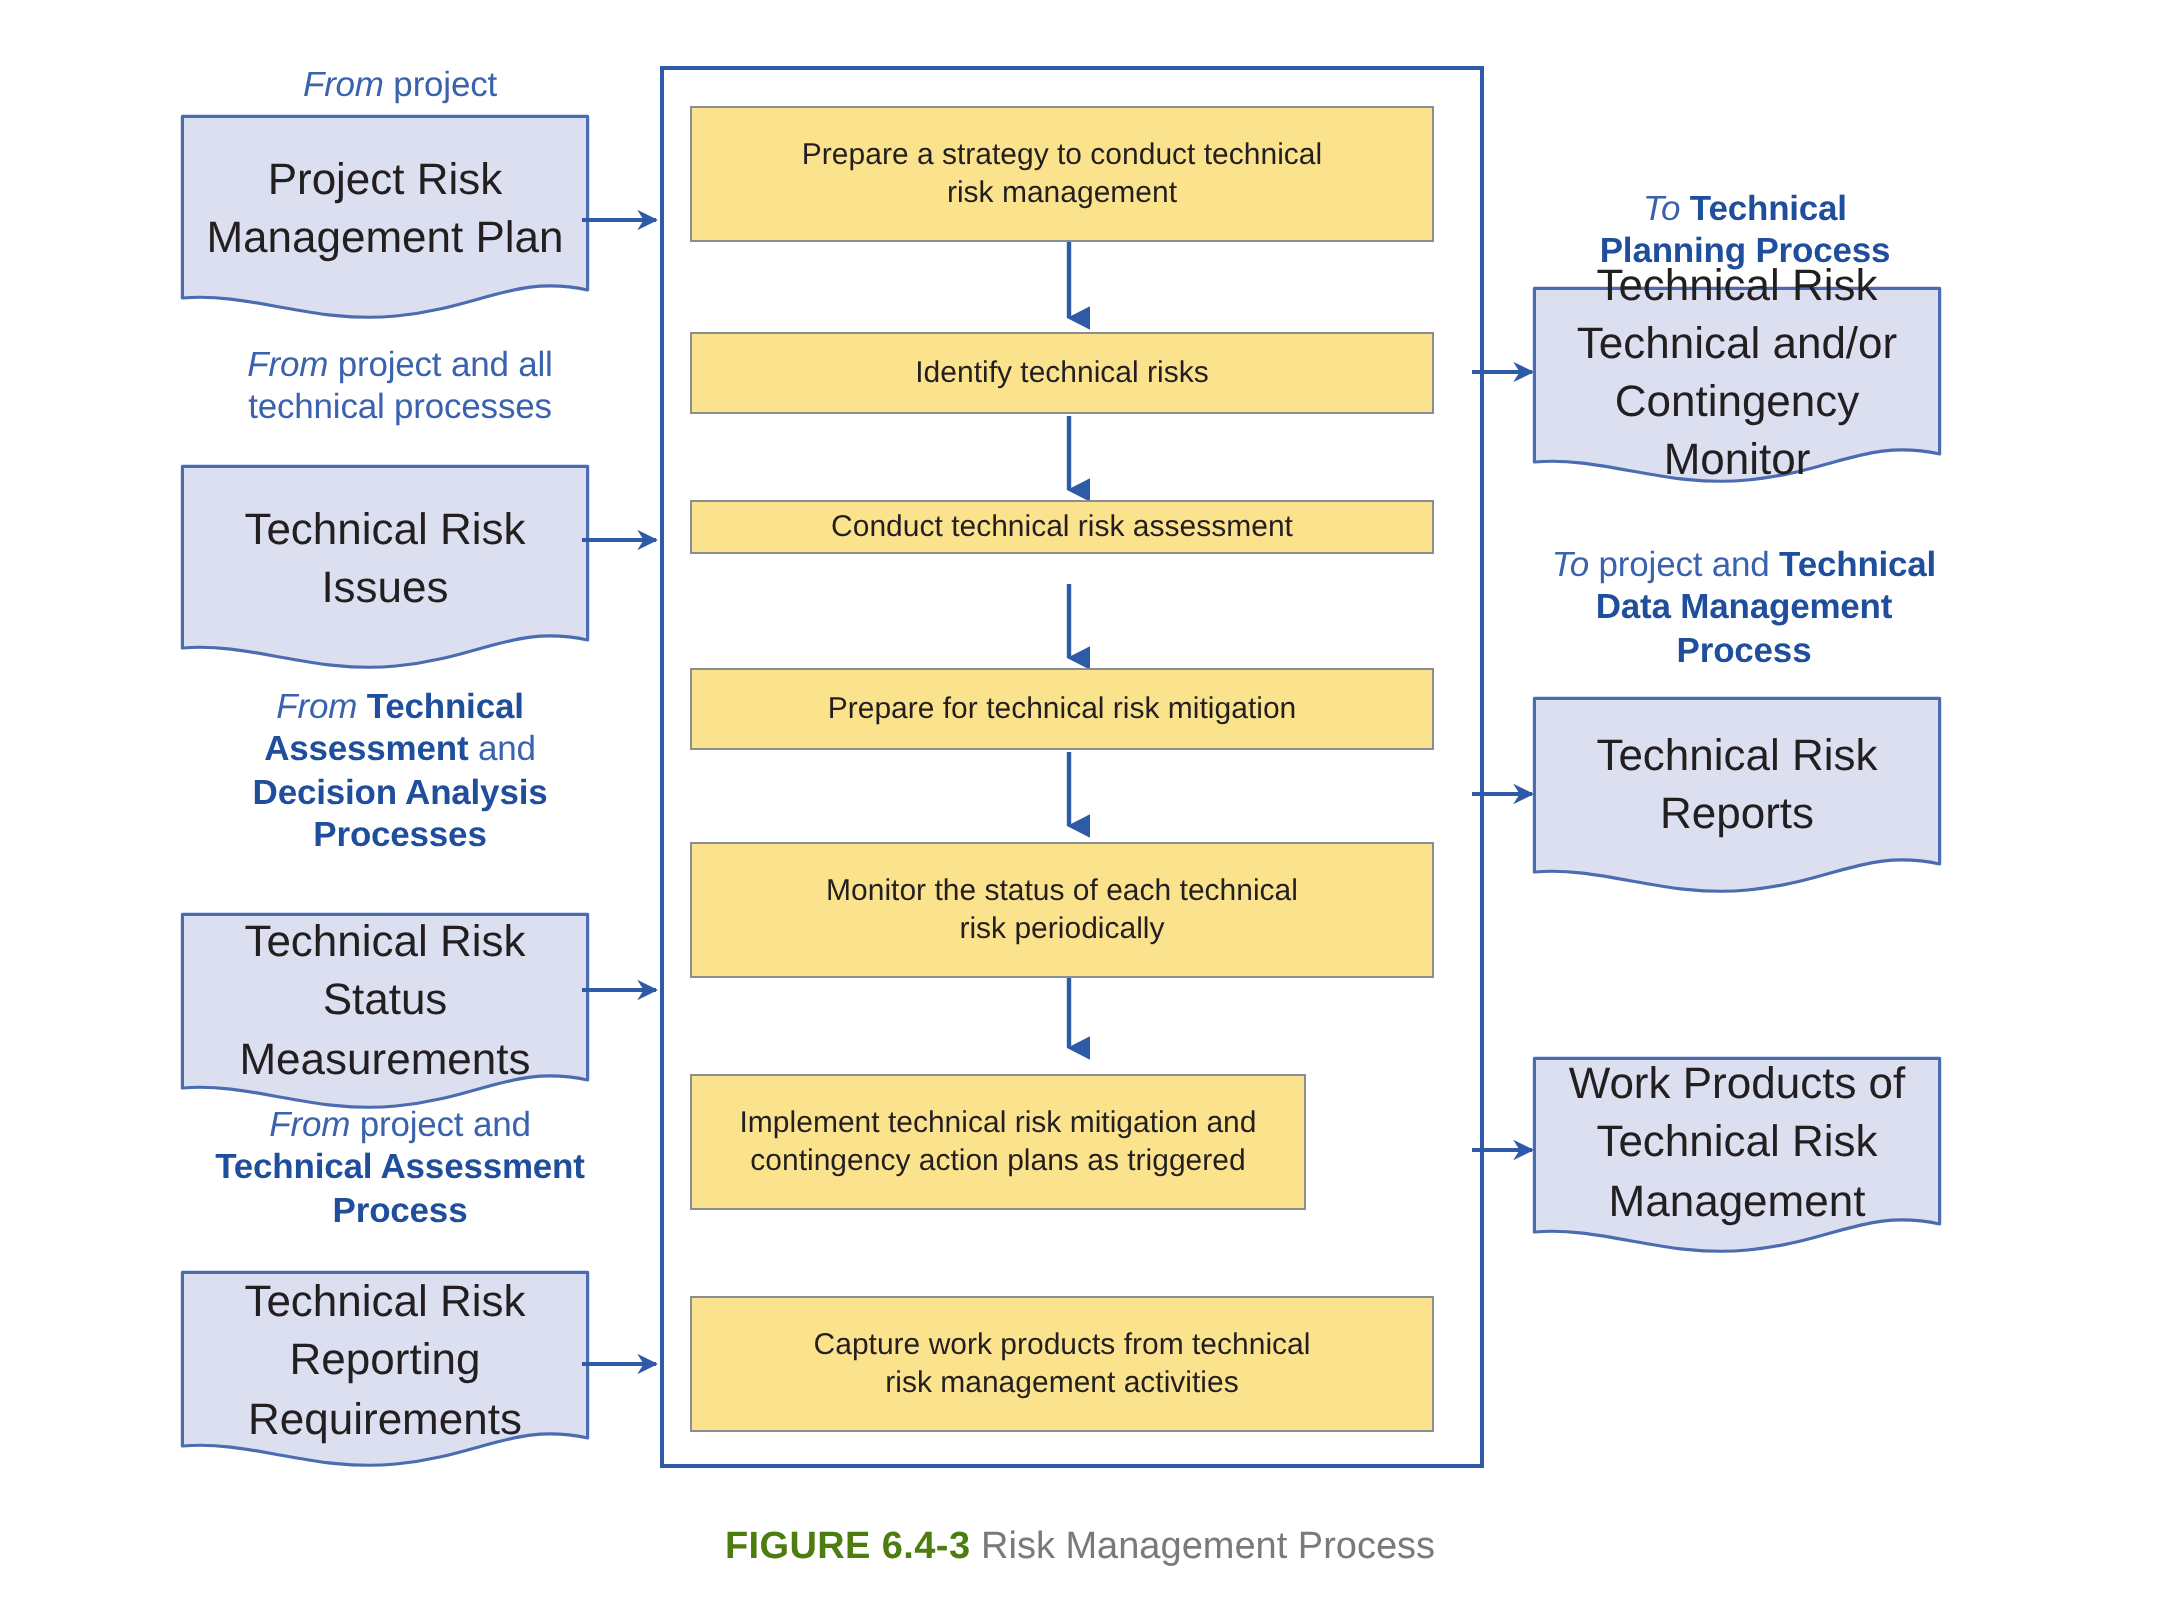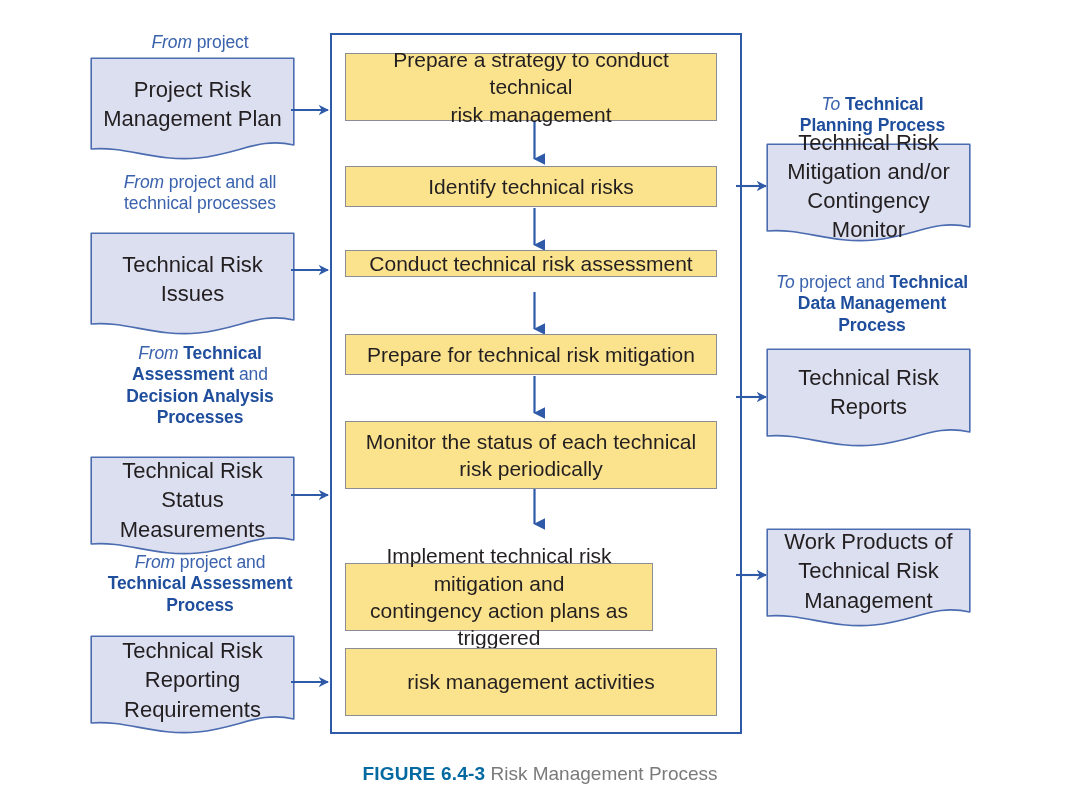--- a/index.html
+++ b/index.html
@@ -51,39 +51,39 @@
     background:transparent;
   }
 
   
   .proc{
     position:absolute;
     background:#fbe28d;
     border:1.5px solid #8a8d93;
     display:flex;align-items:center;justify-content:center;
     text-align:center;
-    font-size:21px;
+    font-size:15px;
     line-height:1.3;
     color:#231f20;
     box-sizing:border-box;
     padding:2px 10px;
   }
 
   
   .conn{position:absolute;overflow:visible;}
 
   
   #caption{
     position:absolute;
     left:0;right:0;
     text-align:center;
     font-size:19px;
     font-family:"Liberation Sans", sans-serif;
   }
-  #caption .fig{color:#0369a1;font-weight:700;letter-spacing:0.2px;}
+  #caption .fig{color:#4d7c0f;font-weight:700;letter-spacing:0.2px;}
   #caption .ttl{color:#7a7a7a;font-weight:400;}
 </style>
 </head>
 <body>
 
 <div id="stage">
 
   <div class="side-label" style="left:95px;top:32px;width:210px;">
     <span class="it">From</span><span class="rg"> project</span>
   </div>
@@ -201,29 +201,30 @@
     <div>Prepare for technical risk mitigation</div>
   </div>
 
   <div class="proc" style="left:345px;top:421px;width:372px;height:68px;">
     <div>
       <div>Monitor the status of each technical</div>
       <div>risk periodically</div>
     </div>
   </div>
 
-  <div class="proc" style="left:345px;top:563px;width:308px;height:68px;">
+  <div class="proc" style="left:345px;top:537px;width:308px;height:68px;">
     <div>
       <div>Implement technical risk mitigation and</div>
       <div>contingency action plans as triggered</div>
     </div>
   </div>
 
   <div class="proc" style="left:345px;top:648px;width:372px;height:68px;">
     <div>
+      <div>Capture work products from technical</div>
       <div>risk management activities</div>
     </div>
   </div>
 
   <svg class="conn" style="left:735px;top:40px;width:45px;height:700px;" width="45" height="700" viewBox="0 0 45 700">
     <defs>
       <marker id="ahr" markerWidth="11" markerHeight="11" refX="9.4" refY="5.5" orient="auto" markerUnits="userSpaceOnUse">
         <path d="M0,0.4 L10.4,5.5 L0,10.6 L3.2,5.5 Z" fill="#2f5aa8"></path>
       </marker>
     </defs>
@@ -244,21 +245,21 @@
   </div>
 
 
   <div class="doc" style="left:766px;top:143px;width:205px;height:100px;">
     <svg width="205" height="100" viewBox="0 0 205 100">
       <path d="M1.2,1.2 H203.8 V84 C168,76 150,93 108,97 C66,101 36,85 1.2,88 Z" fill="#dcdff0" stroke="#4b6cb0" stroke-width="1.6" stroke-linejoin="round"></path>
     </svg>
     <div class="doc-text" style="top:4px;height:78px;">
       <div>
         <div>Technical Risk</div>
-        <div>Mitigation and/or</div>
+        <div>Technical and/or</div>
         <div>Contingency Monitor</div>
       </div>
     </div>
   </div>
 
   <div class="doc" style="left:766px;top:348px;width:205px;height:100px;">
     <svg width="205" height="100" viewBox="0 0 205 100">
       <path d="M1.2,1.2 H203.8 V84 C168,76 150,93 108,97 C66,101 36,85 1.2,88 Z" fill="#dcdff0" stroke="#4b6cb0" stroke-width="1.6" stroke-linejoin="round"></path>
     </svg>
     <div class="doc-text" style="top:12px;height:64px;">

